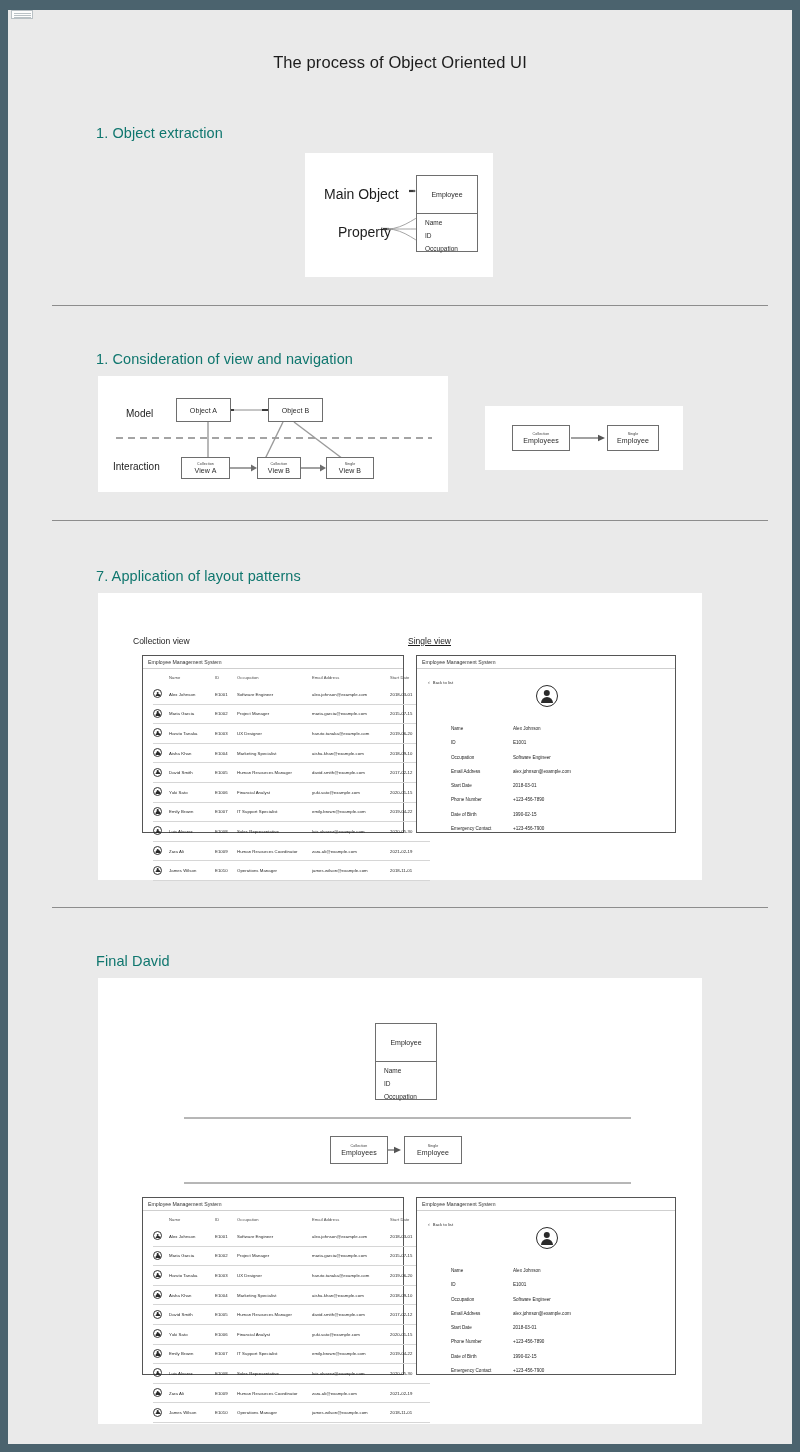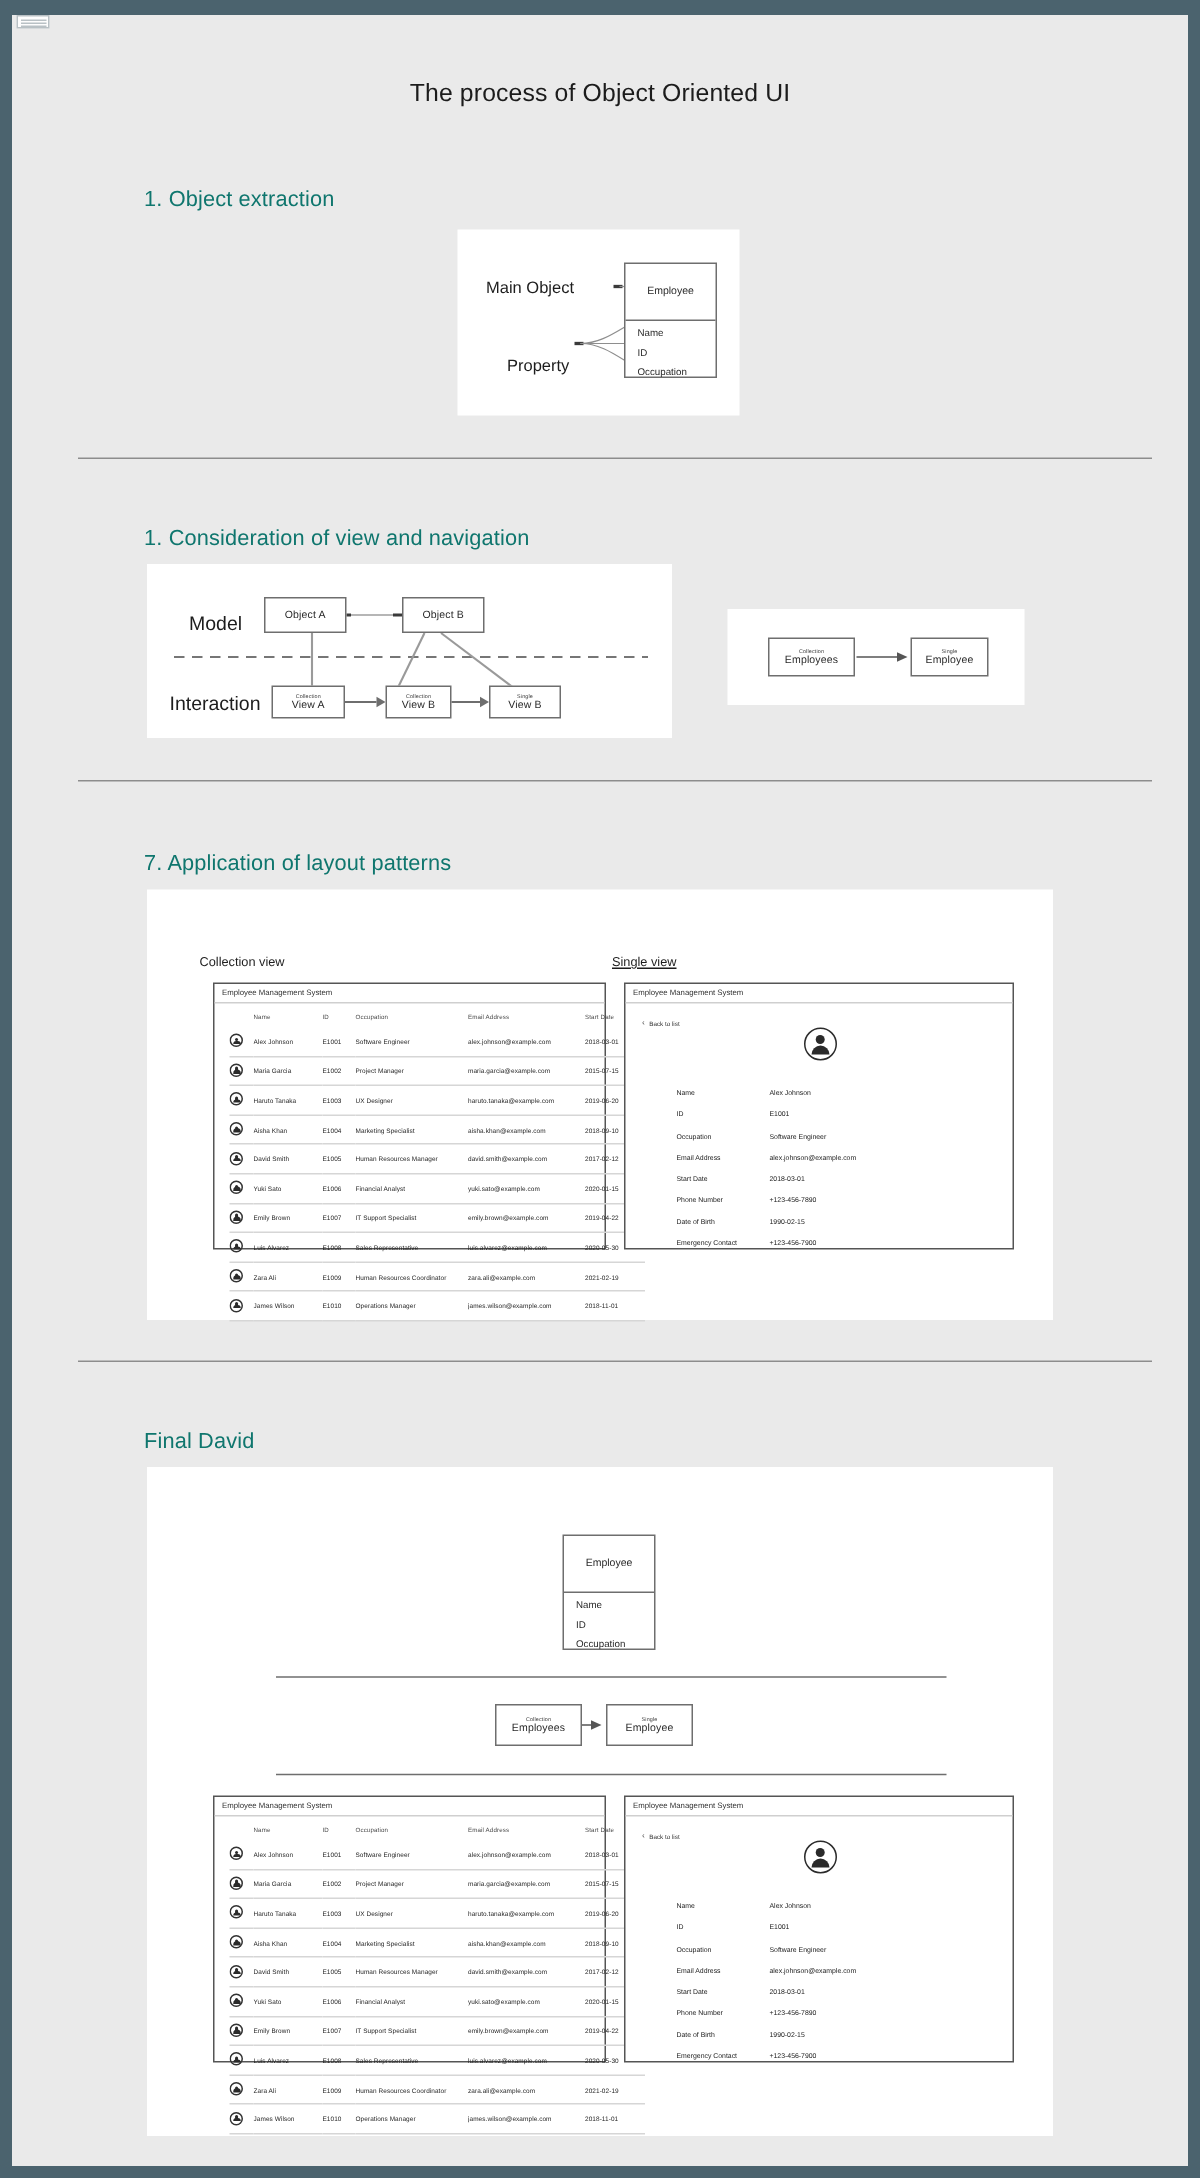--- a/index.html
+++ b/index.html
@@ -89,27 +89,27 @@
   }
   .node-kicker {
     font-size: 3.6px;
     color: #3a3a3a;
     letter-spacing: 0.1px;
     margin-bottom: 1px;
   }
 
   .label-text {
     position: absolute;
-    font-size: 11px;
+    font-size: 14px;
     color: #1d1d1d;
     white-space: nowrap;
   }
   .tiny-label {
     position: absolute;
-    font-size: 13px;
+    font-size: 10px;
     color: #1d1d1d;
     white-space: nowrap;
     text-align: center;
   }
 
   
   .entity {
     position: absolute;
     background: #fff;
     border: 1px solid #6e6e6e;
@@ -249,21 +249,21 @@
     <div class="nub-line" style="top:6px"></div>
   </div>
 
   <div class="page-title">The process of Object Oriented UI</div>
 
   <div class="section-heading" style="left:88px; top:115px;">1. Object extraction</div>
 
   <div class="canvas" style="left:297px; top:143px; width:188px; height:124px;">
 
     <div class="label-text" style="left:19px; top:33px;">Main Object</div>
-    <div class="label-text" style="left:33px; top:85px;text-align:right;">Property</div>
+    <div class="label-text" style="left:33px; top:71px;text-align:right;">Property</div>
 
     <svg class="overlay" width="188" height="124">
       <line x1="104" y1="38" x2="110" y2="38" stroke="#3a3a3a" stroke-width="2.2"></line>
       <line x1="108" y1="38" x2="128" y2="38" stroke="#8e8e8e" stroke-width="0.8"></line>
       <line x1="126" y1="38" x2="132" y2="38" stroke="#3a3a3a" stroke-width="2.2"></line>
       <line x1="78" y1="76" x2="84" y2="76" stroke="#3a3a3a" stroke-width="2.2"></line>
       <path d="M82,76 C100,76 112,62 126,58" stroke="#8e8e8e" stroke-width="0.8" fill="none"></path>
       <line x1="124" y1="58" x2="130" y2="57" stroke="#3a3a3a" stroke-width="2.2"></line>
       <path d="M82,76 C100,76 112,76 126,76" stroke="#8e8e8e" stroke-width="0.8" fill="none"></path>
       <line x1="124" y1="76" x2="130" y2="76" stroke="#3a3a3a" stroke-width="2.2"></line>

